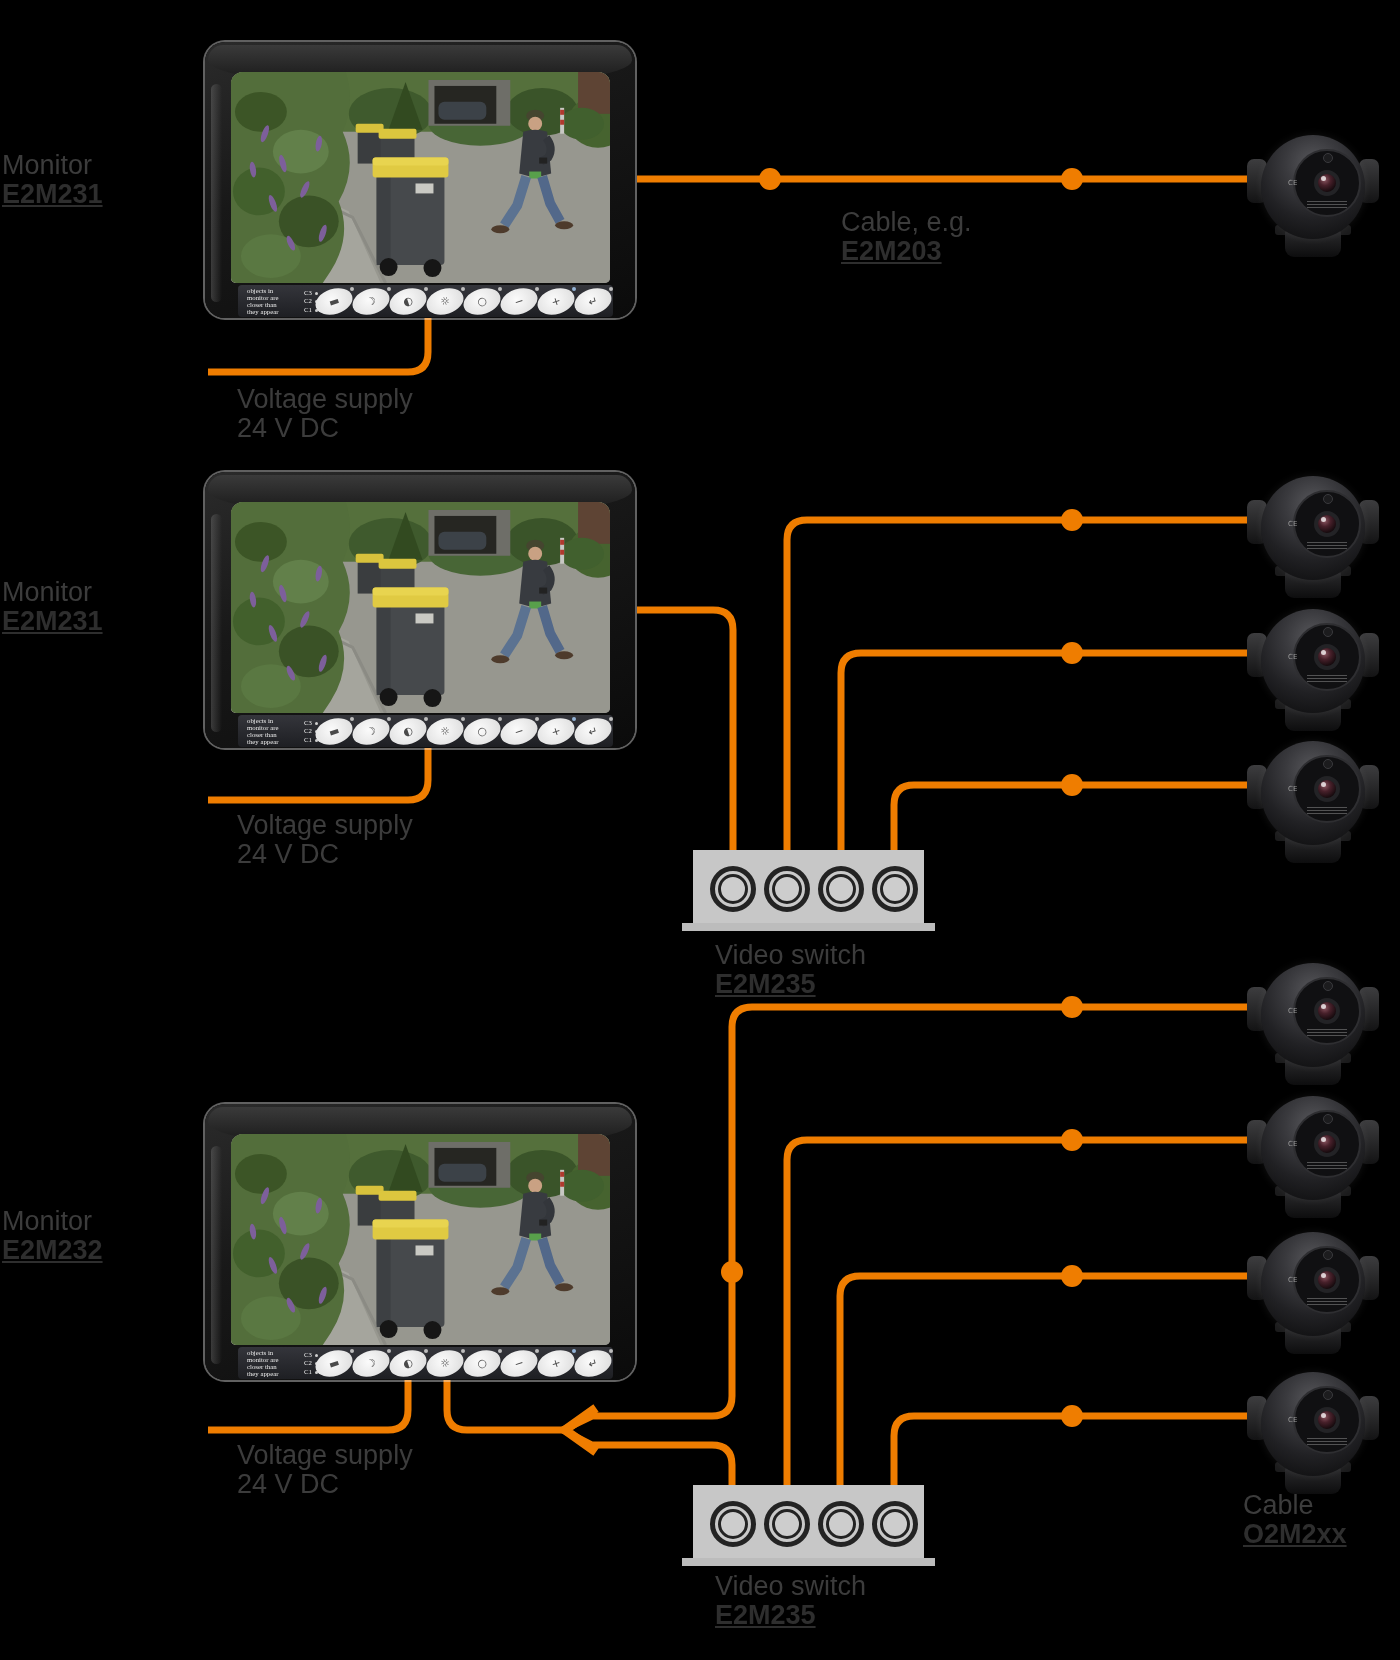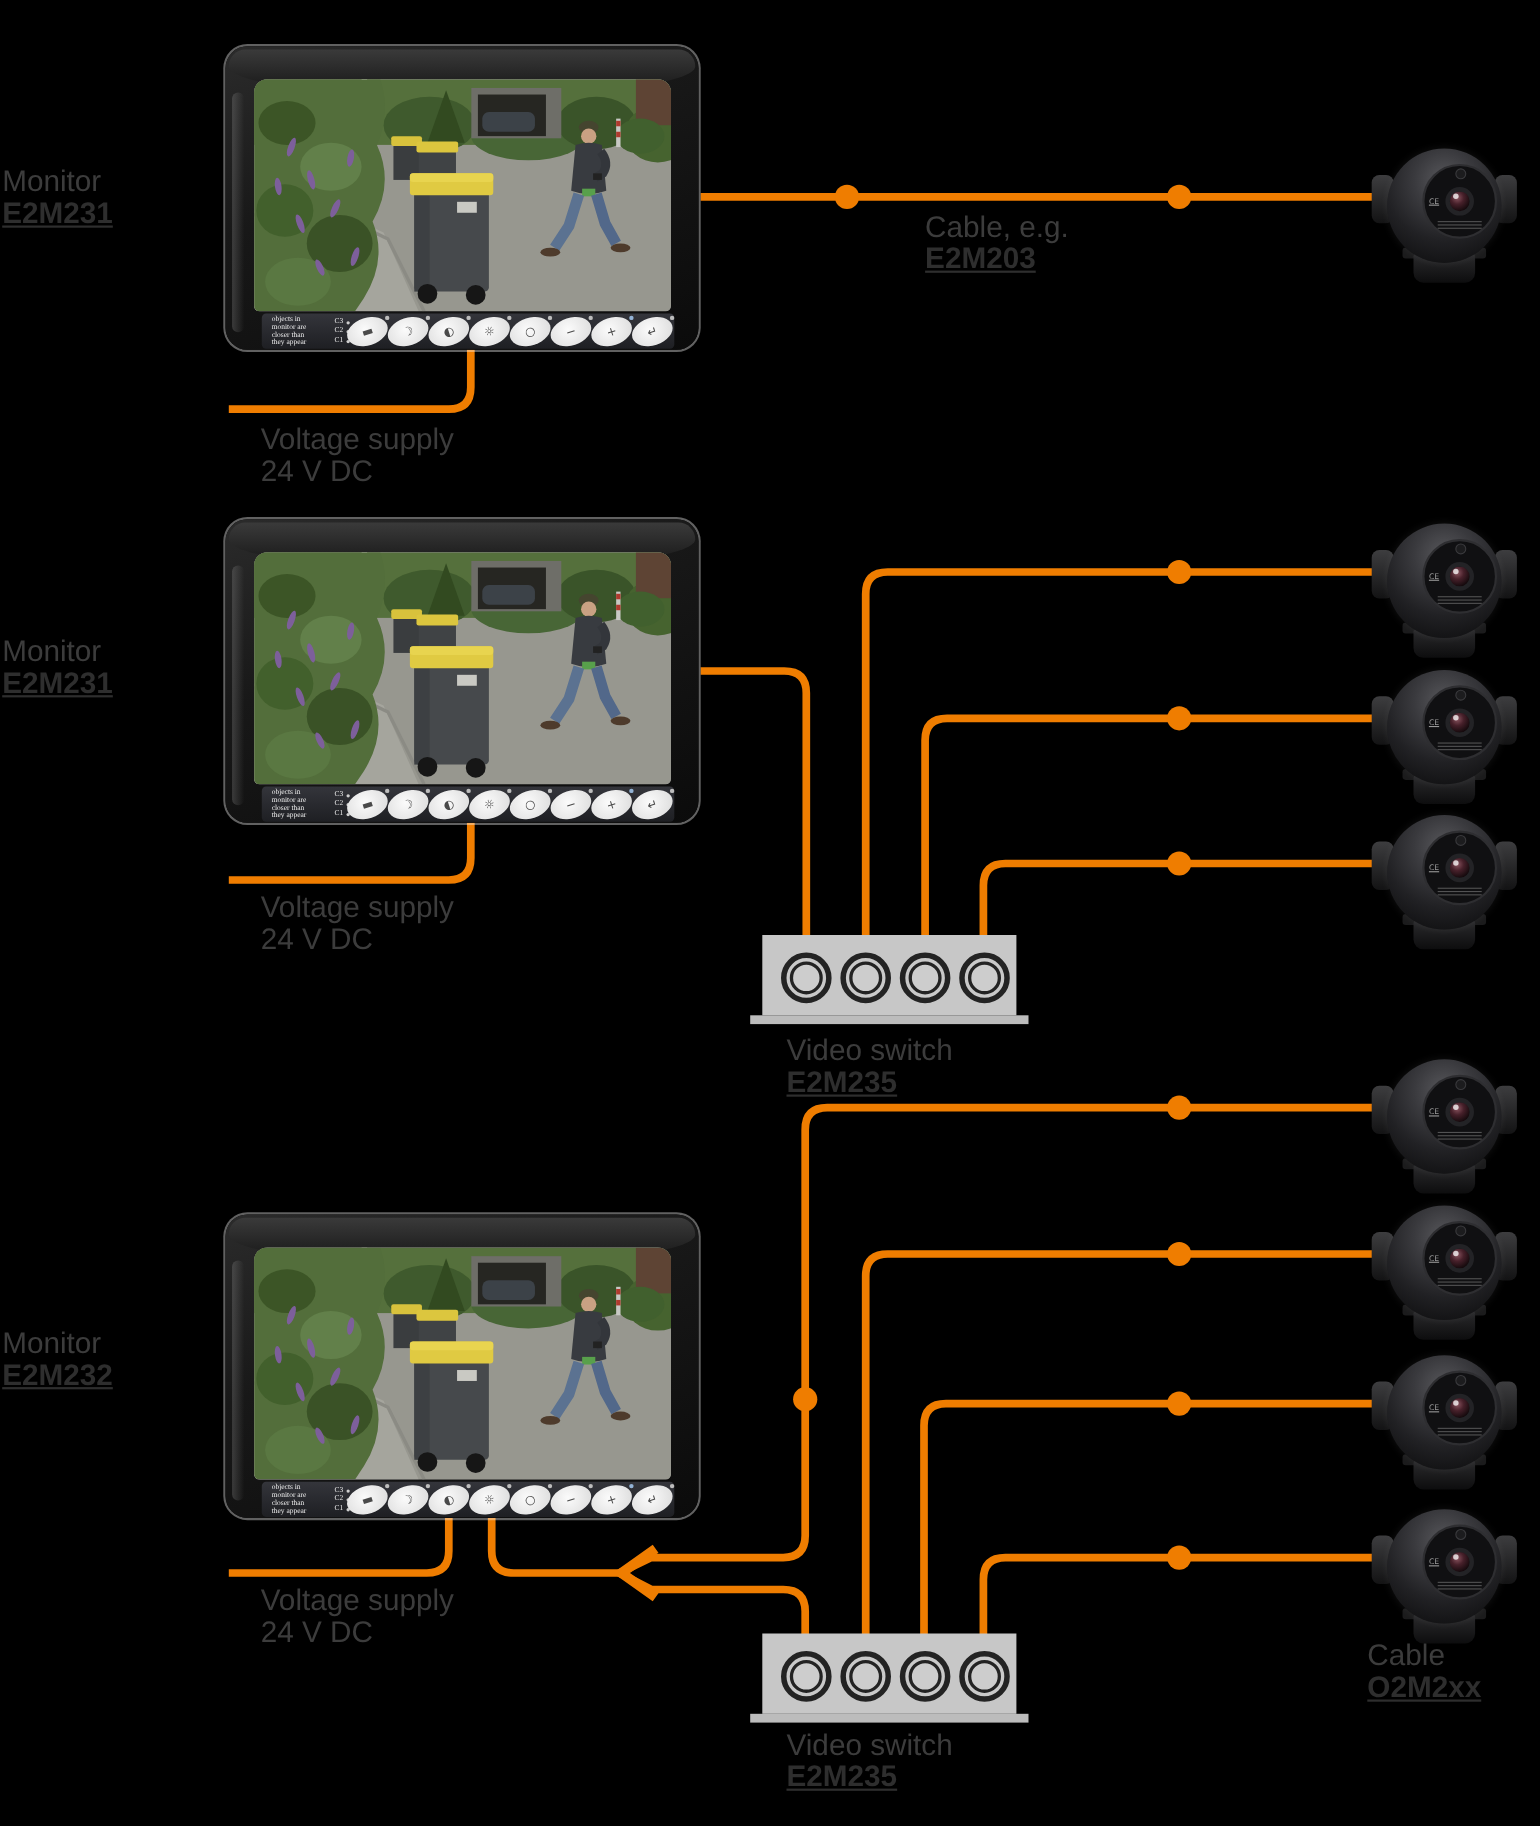--- a/index.html
+++ b/index.html
@@ -64,21 +64,21 @@
     box-shadow:0 0 8px rgba(255,255,255,0.07);}
   .cam-face{position:absolute;left:32px;top:14px;width:68px;height:68px;border-radius:50%;
     background:#101012;border:2px solid #2e2e31;box-sizing:border-box;}
   .cam-screw{position:absolute;left:62px;top:18px;width:8px;height:8px;border-radius:50%;
     background:#1c1c1e;border:1px solid #3a3a3d;}
   .cam-lens{position:absolute;left:53px;top:35px;width:26px;height:26px;border-radius:50%;
     background:radial-gradient(circle at 38% 32%,#8a5560 0%,#47202a 35%,#150a0d 75%);
     border:4px solid #232326;box-sizing:border-box;}
   .cam-lens::after{content:'';position:absolute;left:3px;top:2px;width:5px;height:5px;border-radius:50%;
     background:rgba(255,255,255,0.75);}
-  .cam-ce{position:absolute;left:38px;top:44px;font-size:7px;color:#9a9a9a;font-family:"DejaVu Sans",sans-serif;text-decoration:underline;}
+  .cam-ce{position:absolute;left:27px;top:44px;font-size:7px;color:#9a9a9a;font-family:"DejaVu Sans",sans-serif;}
   .cam-lines{position:absolute;left:46px;top:66px;width:40px;}
   .cam-lines i{display:block;height:1px;background:#6f6f6f;margin-bottom:2px;opacity:0.7;}
   
   .vswitch{position:absolute;width:253px;height:81px;}
   .vs-body{position:absolute;left:11px;top:0;width:231px;height:73px;background:var(--switch-body);}
   .vs-base{position:absolute;left:0;bottom:0;width:253px;height:8px;background:#bcbcbc;}
   .vs-port{position:absolute;top:16px;width:46px;height:46px;border-radius:50%;
     border:5px solid #232323;background:#c9c9c9;box-sizing:border-box;
     display:flex;align-items:center;justify-content:center;}
   .vs-port-inner{width:30px;height:30px;border-radius:50%;border:3px solid #232323;background:#cdcdcd;box-sizing:border-box;}
@@ -603,21 +603,21 @@
   <div class="l2">E2M231</div>
 </div>
 <div class="dlabel" style="left:2px;top:578px;width:140px">
   <div class="l1">Monitor</div>
   <div class="l2">E2M231</div>
 </div>
 <div class="dlabel" style="left:2px;top:1207px;width:140px">
   <div class="l1">Monitor</div>
   <div class="l2">E2M232</div>
 </div>
-<div class="dlabel" style="left:841px;top:192px;width:160px">
+<div class="dlabel" style="left:841px;top:208px;width:160px">
   <div class="l1">Cable, e.g.</div>
   <div class="l2">E2M203</div>
 </div>
 <div class="dlabel" style="left:237px;top:385px;width:200px">
   <div class="l1">Voltage supply</div>
   <div class="l1">24 V DC</div>
 </div>
 <div class="dlabel" style="left:237px;top:811px;width:200px">
   <div class="l1">Voltage supply</div>
   <div class="l1">24 V DC</div>

